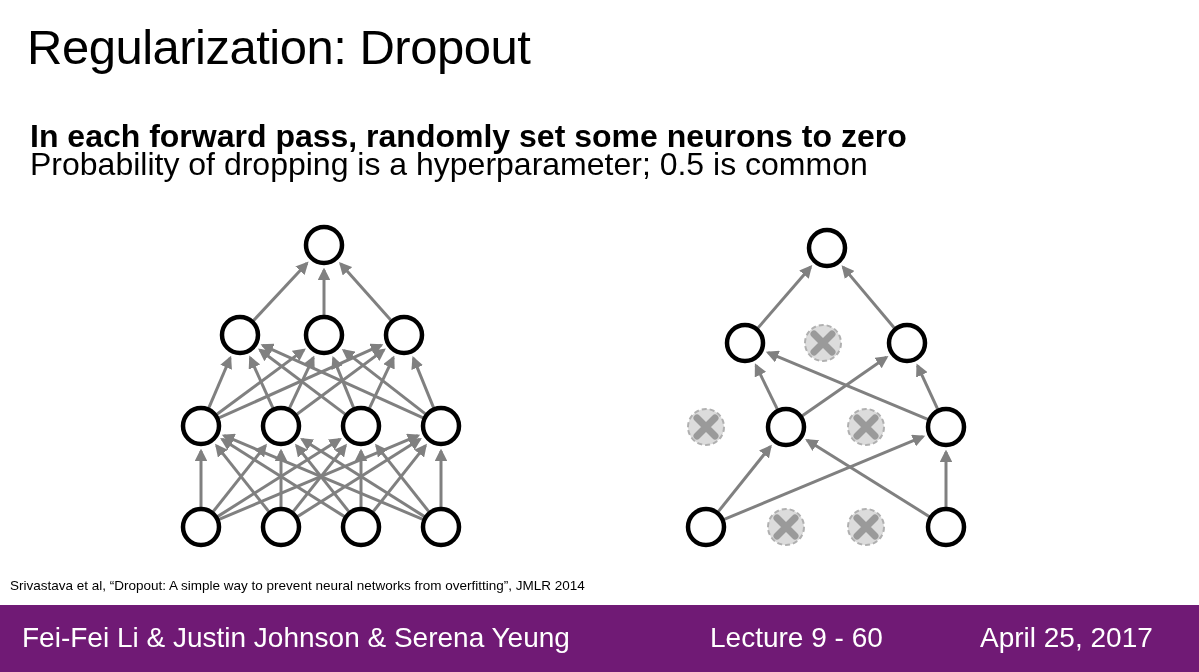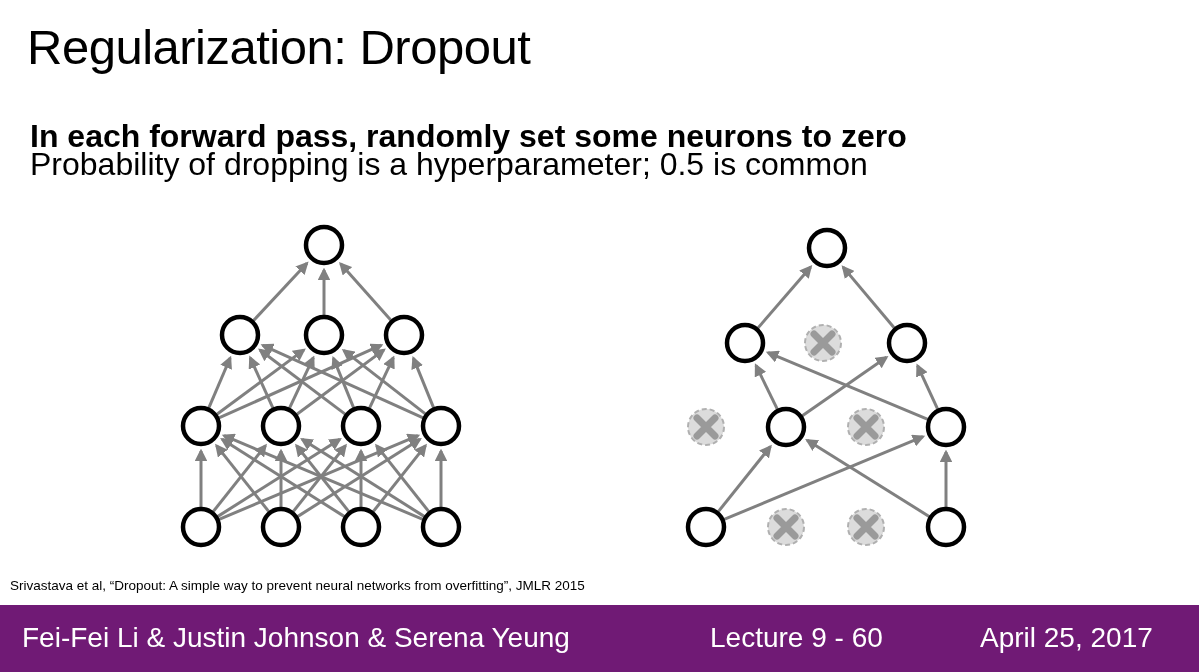--- a/index.html
+++ b/index.html
@@ -186,21 +186,21 @@
           <g>
             <circle cx="907" cy="138" r="18" fill="#ffffff" stroke="#000000" stroke-width="4.5"></circle>
           </g>
           <g>
             <circle cx="827" cy="43" r="18" fill="#ffffff" stroke="#000000" stroke-width="4.5"></circle>
           </g>
         </g>
       </svg>
   </div>
 
-  <div class="citation">Srivastava et al, “Dropout: A simple way to prevent neural networks from overfitting”, JMLR 2015</div>
+  <div class="citation">Srivastava et al, “Dropout: A simple way to prevent neural networks from overfitting”, JMLR 2014</div>
 
   <div class="footer">
     <div class="footer-authors">Fei-Fei Li &amp; Justin Johnson &amp; Serena Yeung</div>
     <div class="footer-lecture">Lecture 9 - 60</div>
     <div class="footer-date">April 25, 2017</div>
   </div>
 
 </div>
 
 </body></html>

